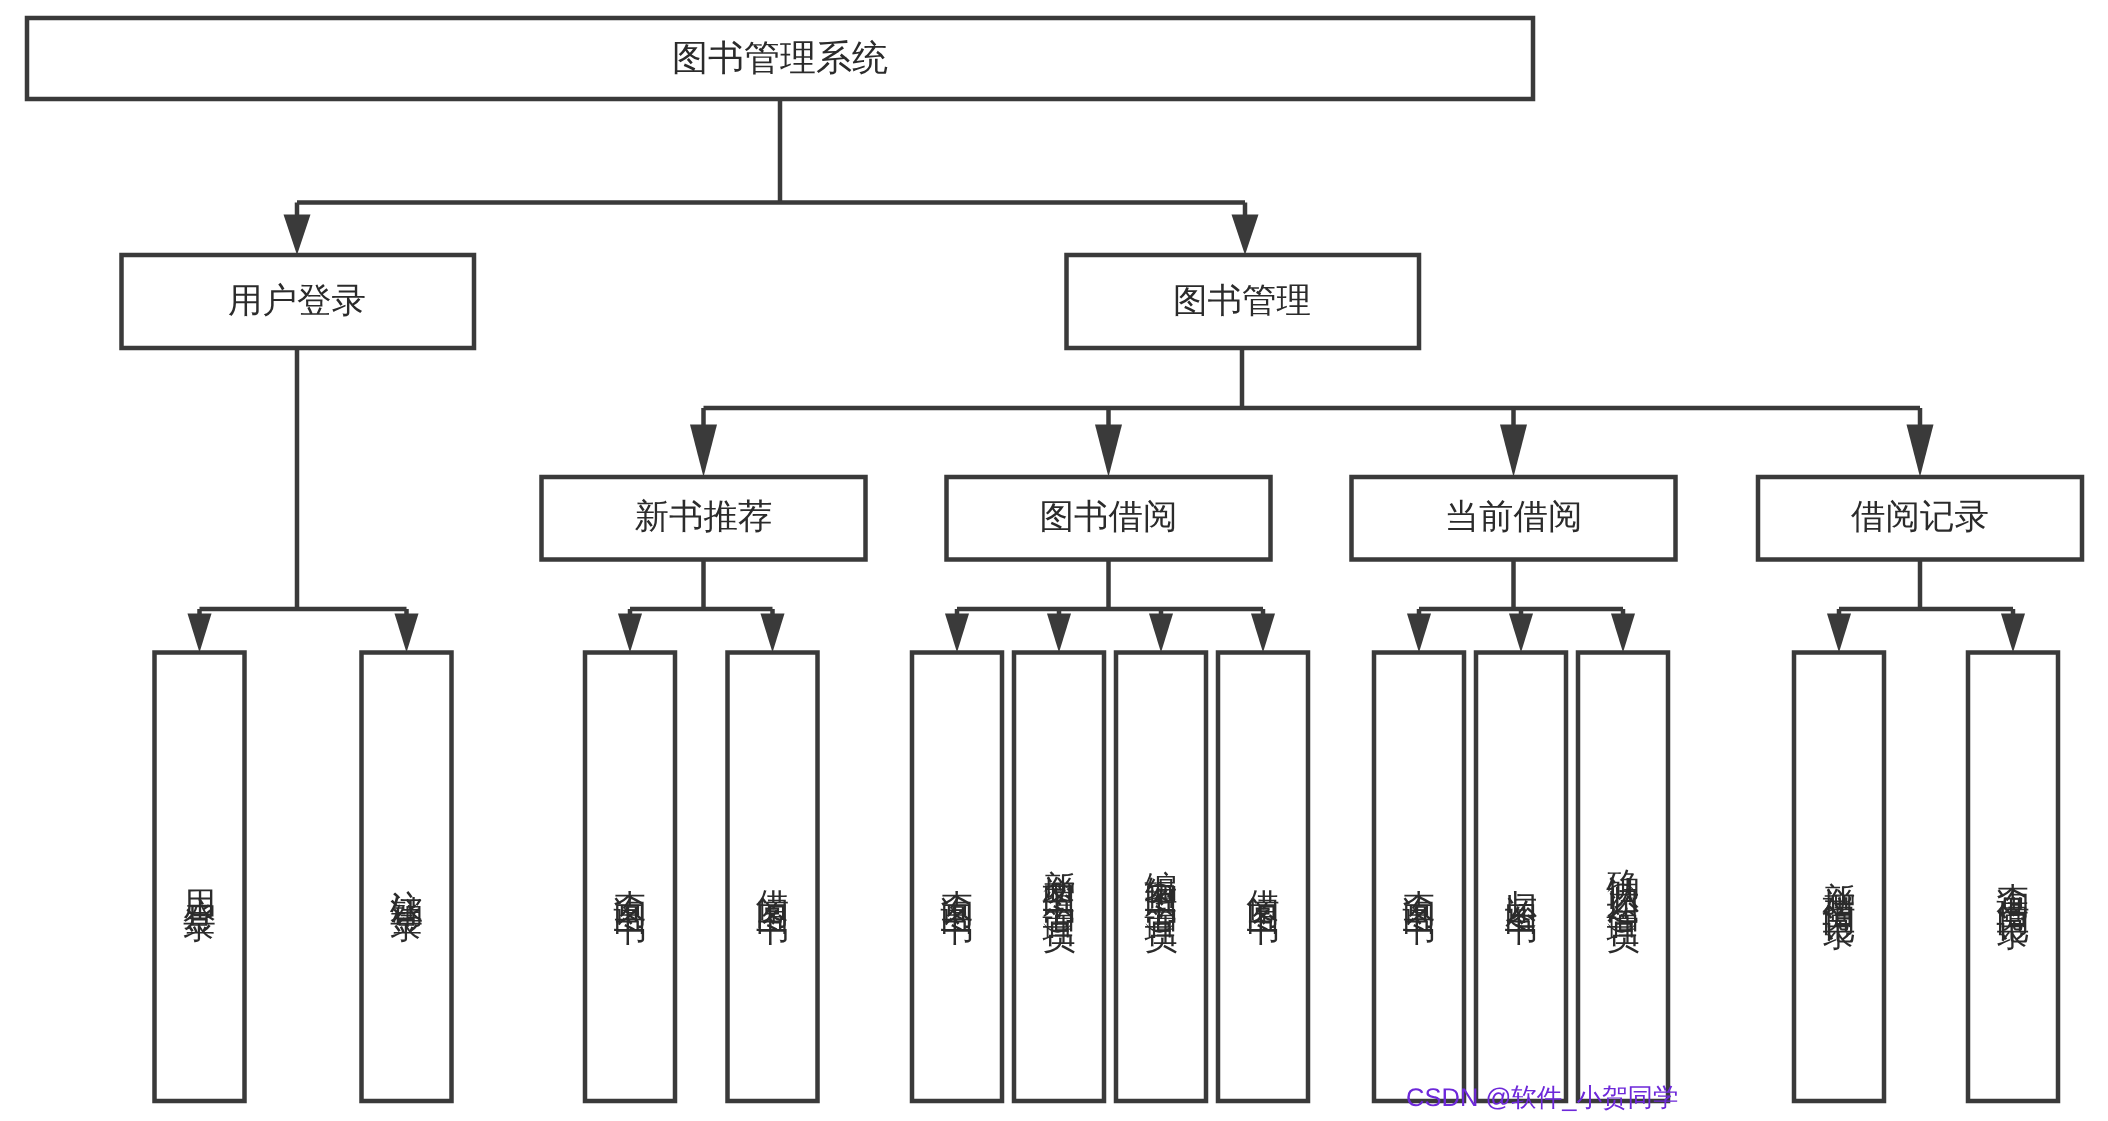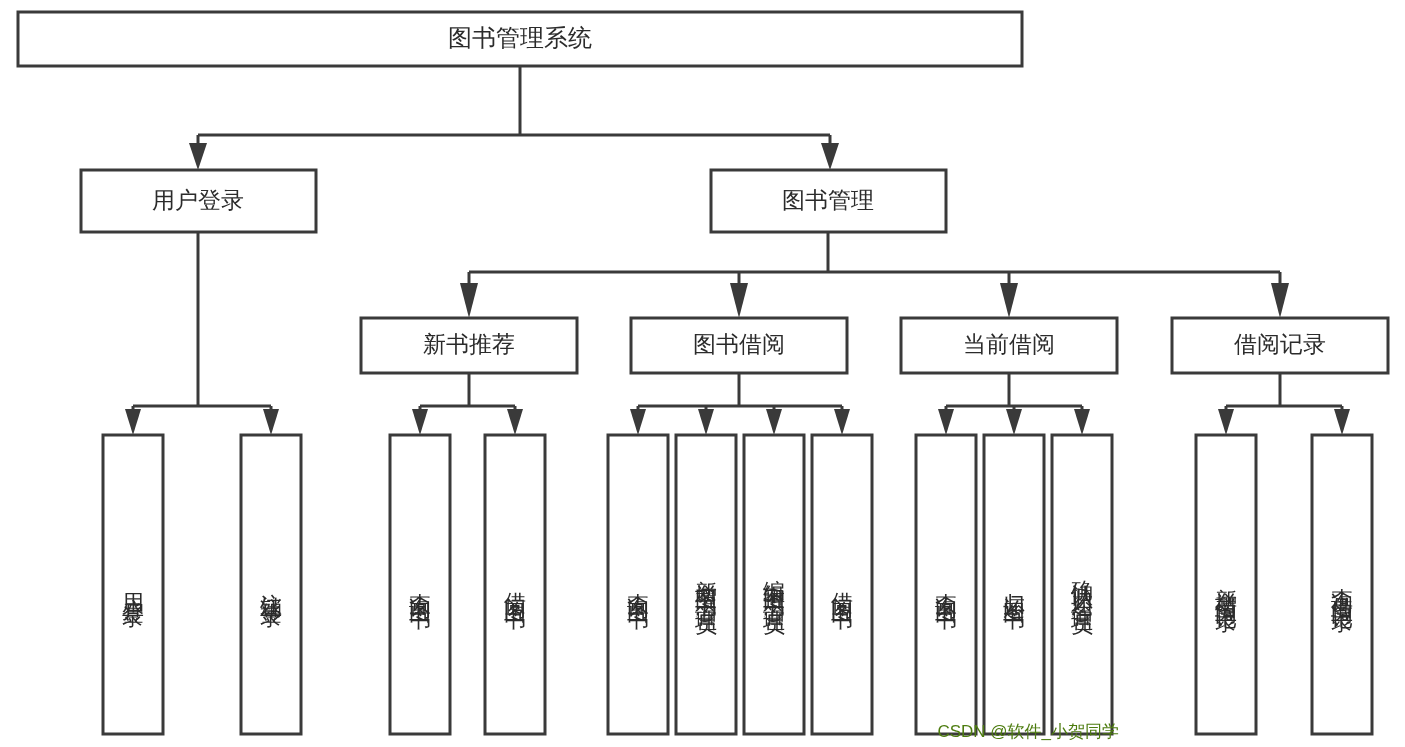--- a/index.html
+++ b/index.html
@@ -69,21 +69,21 @@
     white-space: nowrap;
     pointer-events: none;
     user-select: none;
   }
   .watermark {
     position: absolute;
     right: 8px;
     bottom: 4px;
     font-family: "Liberation Sans", "DejaVu Sans", sans-serif;
     font-size: 17px;
-    color: #4d7c0f;
+    color: #6d28d9;
     white-space: nowrap;
     user-select: none;
     text-align: right;
   }
 </style>
 </head>
 <body>
 
 <div id="diagram-root">
 

